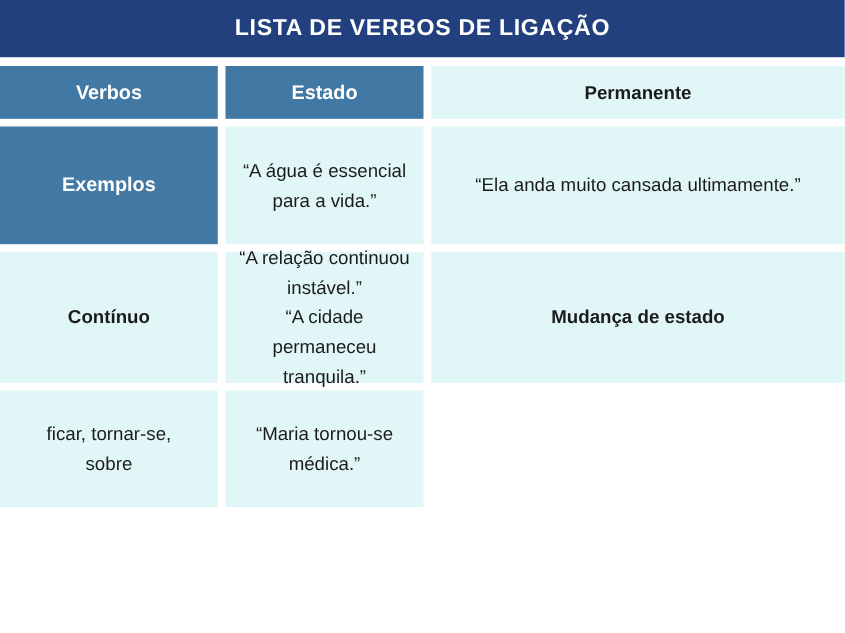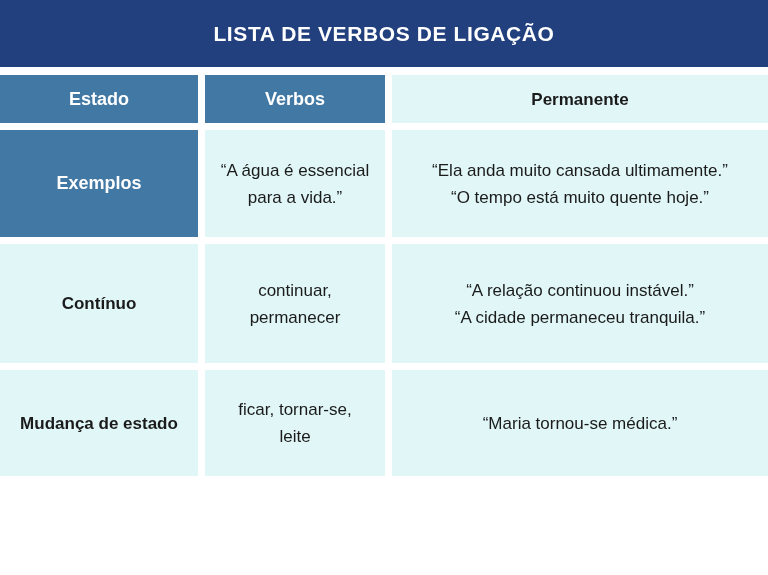--- a/index.html
+++ b/index.html
@@ -9,21 +9,21 @@
   }
   body {
     width: 768px;
     height: 575px;
     overflow: hidden;
     font-family: "Liberation Sans", "DejaVu Sans", sans-serif;
     color: #1b1b1b;
   }
   .banner {
     width: 768px;
-    height: 67px;
+    height: 52px;
     background: #21407d;
     display: flex;
     align-items: center;
     justify-content: center;
   }
   .banner h1 {
     margin: 0;
     color: #ffffff;
     font-size: 21px;
     font-weight: 700;
@@ -64,57 +64,52 @@
 </head>
 <body>
 
 <header class="banner">
   <h1>LISTA DE VERBOS DE LIGAÇÃO</h1>
 </header>
 
 <main class="table">
 
   <div class="cell header">
-    <span>Estado</span>
+    <span>Verbos</span>
   </div>
   <div class="cell header">
-    <span>Verbos</span>
+    <span>Estado</span>
   </div>
   <div class="cell body estado">
     <span>Permanente</span>
   </div>
 
   <div class="cell header">
     <span>Exemplos</span>
   </div>
   <div class="cell body">
     <span>“A água é essencial para a vida.”</span>
   </div>
 
   <div class="cell body">
     <span>“Ela anda muito cansada ultimamente.”</span>
-    <span>“O tempo está muito quente hoje.”</span>
   </div>
 
   <div class="cell body estado">
     <span>Contínuo</span>
-  </div>
-  <div class="cell body">
-    <span>continuar,</span>
-    <span>permanecer</span>
   </div>
   <div class="cell body">
     <span>“A relação continuou instável.”</span>
     <span>“A cidade permaneceu tranquila.”</span>
   </div>
 
   <div class="cell body estado">
     <span>Mudança de estado</span>
   </div>
   <div class="cell body">
     <span>ficar, tornar-se,</span>
-    <span>leite</span>
+    <span>sobre</span>
   </div>
   <div class="cell body">
     <span>“Maria tornou-se médica.”</span>
   </div>
 
 </main>
 
 </body></html>

